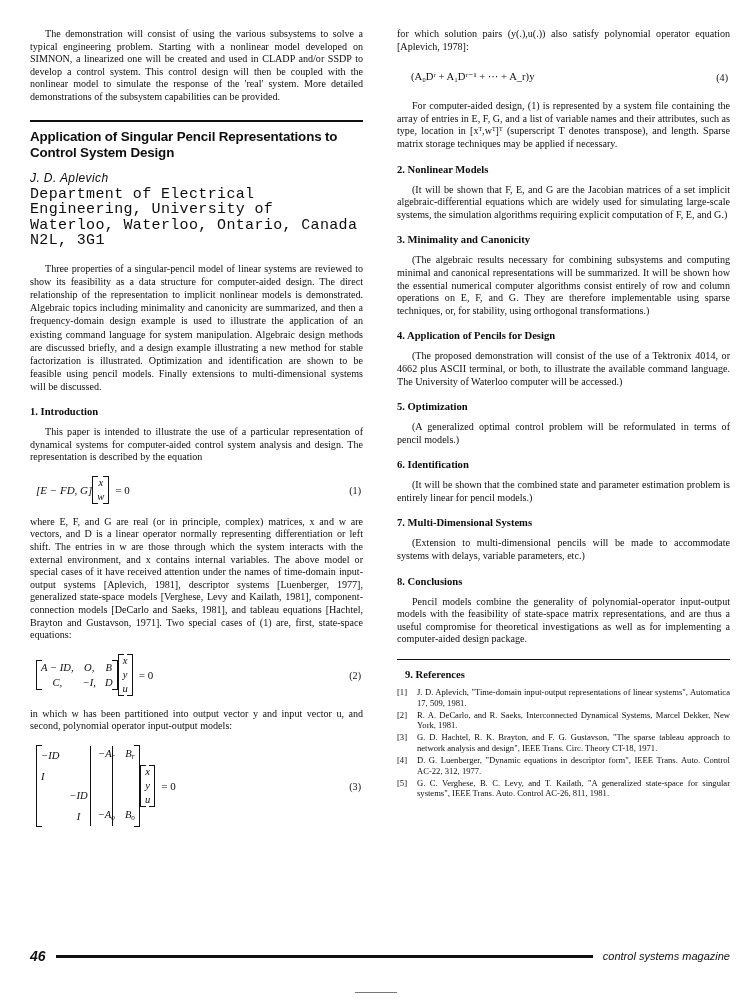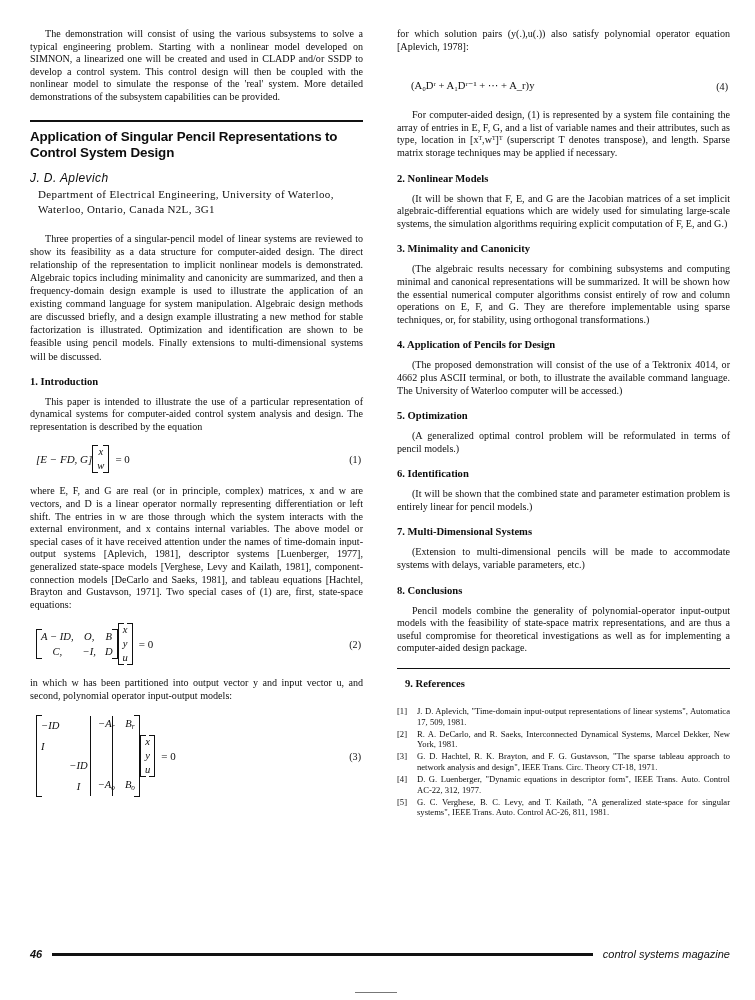--- a/index.html
+++ b/index.html
@@ -59,43 +59,43 @@
   }
   .author {
     font-family: "Liberation Sans", "DejaVu Sans", sans-serif;
     font-size: 12px;
     font-style: italic;
     font-weight: normal;
     letter-spacing: 0.4px;
     margin: 0 0 2px 0;
   }
   .affiliation {
-    font-family: Liberation Serif, serif;
-    font-size: 11px;
+    font-family: Liberation Mono, monospace;
+    font-size: 15px;
     line-height: 15.2px;
     letter-spacing: 0.35px;
-    margin: 0 0 14px 8px;
+    margin: 0 0 14px 0;
   }
 
   
   .abstract p {
     font-size: 10.1px;
     line-height: 13.1px;
   }
 
   
   h2.sec {
     font-size: 10.6px;
     font-weight: bold;
     margin: 13px 0 8px 0;
     line-height: 12px;
   }
   h2.sec.refs {
     margin-top: 9px;
-    margin-bottom: 16px;
+    margin-bottom: 6px;
     padding-left: 8px;
   }
   .rule-refs {
     height: 1px;
     background: #111;
     margin-top: 13px;
   }
 
   
   .eq {
@@ -197,21 +197,21 @@
     position: absolute;
     left: 30px;
     right: 25px;
     top: 948px;
     display: flex;
     align-items: center;
     gap: 10px;
   }
   .folio {
     font-family: "Liberation Sans", "DejaVu Sans", sans-serif;
-    font-size: 11px;
+    font-size: 14px;
     font-style: italic;
     font-weight: bold;
     color: #111;
   }
   .footer-rule {
     flex: 1 1 auto;
     height: 3px;
     background: #111;
   }
   .magazine {
@@ -338,21 +338,21 @@
         </div>
         <span class="eq-num">(3)</span>
       </div>
 
     </div>
 
     <div class="col">
 
       <p>for which solution pairs (y(.),u(.)) also satisfy polynomial operator equation [Aplevich, 1978]:</p>
 
-      <div class="eq" style="margin-top:23px;margin-bottom:13px;">
+      <div class="eq" style="margin-top:14px;margin-bottom:13px;">
         <div class="eq-body" style="display:block;padding-left:14px;">
           <div style="font-size:10.6px;line-height:20px;">(A₀Dʳ + A₁Dʳ⁻¹ + ⋯ + A_r)y</div>
         </div>
         <span class="eq-num" style="bottom:4px;transform:none;">(4)</span>
       </div>
 
       <p class="indent">For computer-aided design, (1) is represented by a system file containing the array of entries in E, F, G, and a list of variable names and their attributes, such as type, location in [xᵀ,wᵀ]ᵀ (superscript T denotes transpose), and length. Sparse matrix storage techniques may be applied if necessary.</p>
 
       <h2 class="sec">2. Nonlinear Models</h2>
       <p class="indent">(It will be shown that F, E, and G are the Jacobian matrices of a set implicit algebraic-differential equations which are widely used for simulating large-scale systems, the simulation algorithms requiring explicit computation of F, E, and G.)</p>

